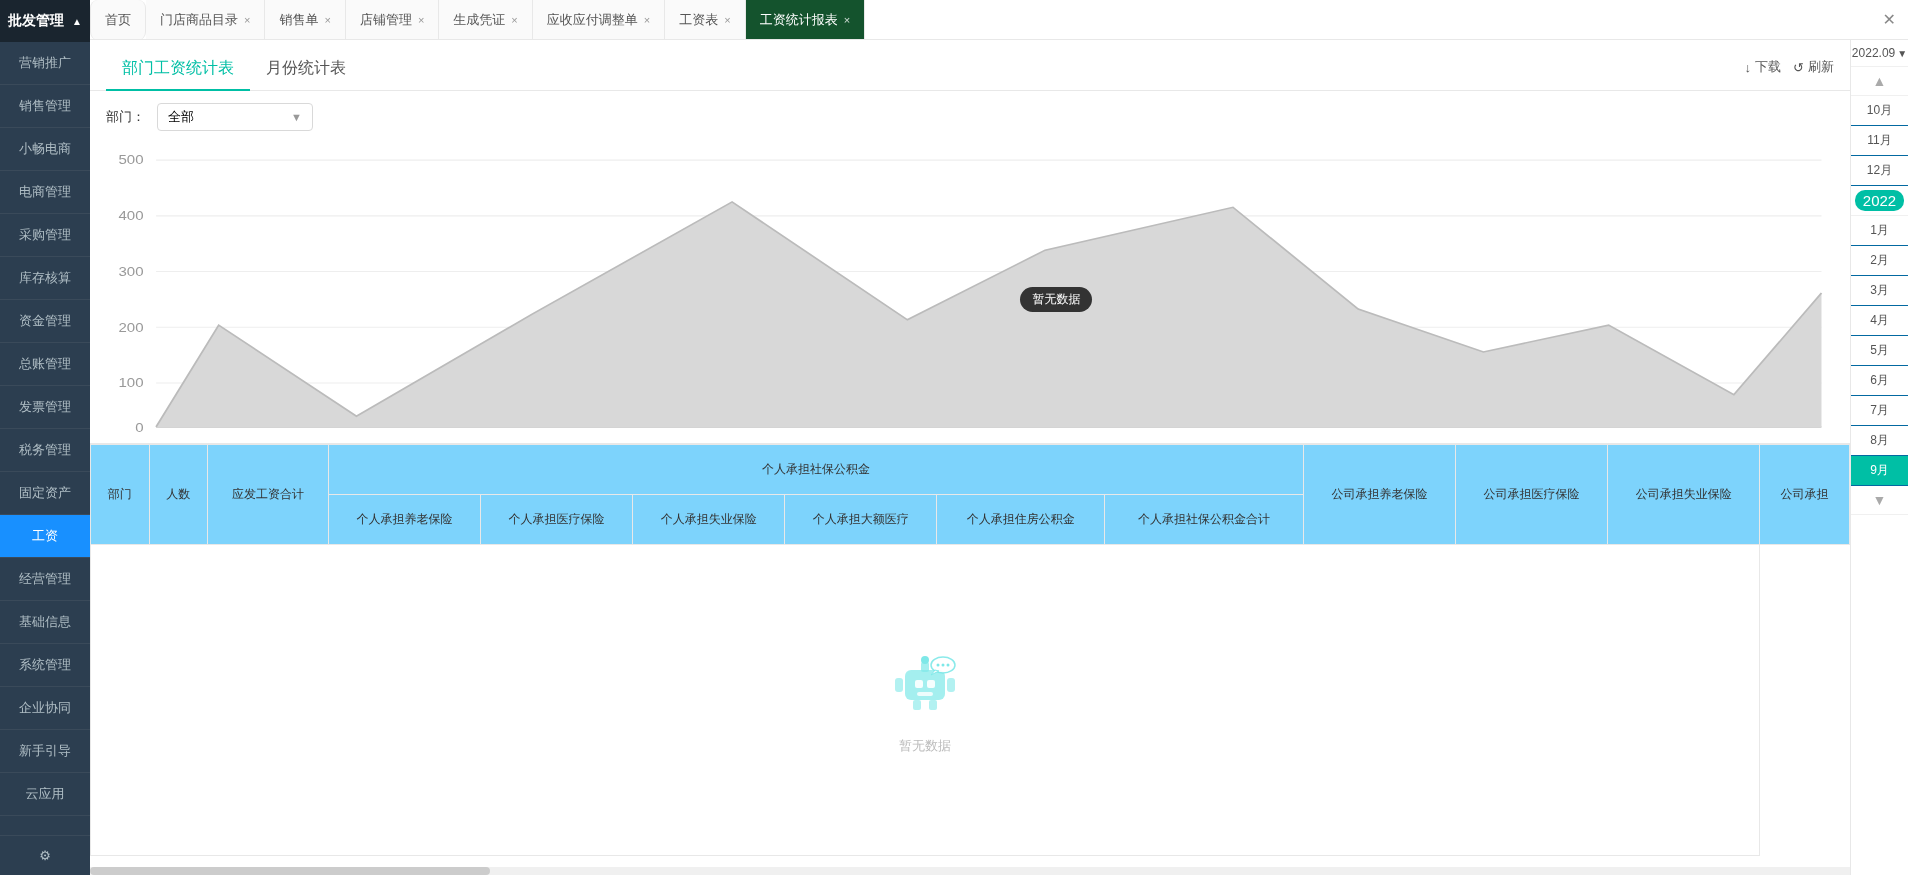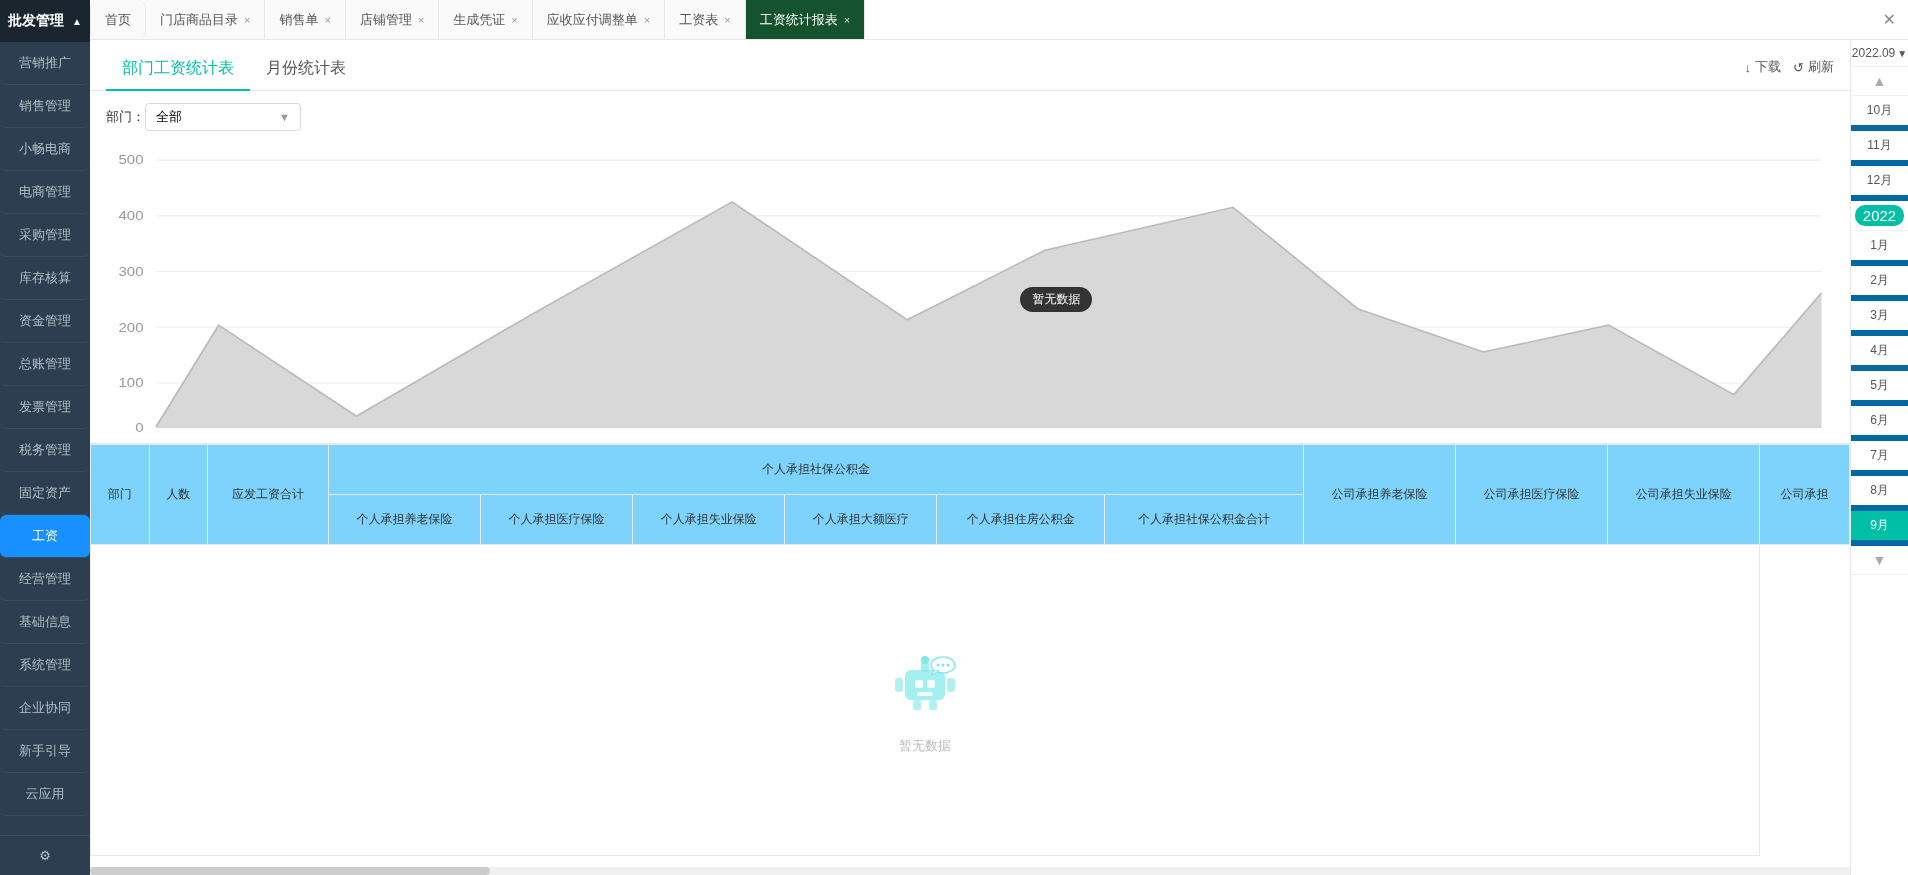--- a/index.html
+++ b/index.html
@@ -27,21 +27,20 @@
       cursor: pointer;
     }
     .sidebar-header .arrow { font-size: 10px; }
     .sidebar-item {
       padding: 12px 8px;
       text-align: center;
       cursor: pointer;
       font-size: 13px;
       color: #b0bec5;
       border-bottom: 1px solid #3a4a5a;
-      border-radius: 6px;
     }
     .sidebar-item.active { background: #1890ff; color: #fff; }
     .sidebar-footer {
       margin-top: auto;
       padding: 12px 8px;
       text-align: center;
       color: #b0bec5;
       cursor: pointer;
       border-top: 1px solid #3a4a5a;
     }
@@ -150,21 +149,21 @@
       cursor: pointer;
       color: #555;
       font-size: 13px;
     }
 
     
     .filter-bar {
       padding: 12px 16px;
       display: flex;
       align-items: center;
-      gap: 0;
+      gap: 12px;
       background: #fff;
       flex-shrink: 0;
     }
     .filter-label { font-size: 13px; color: #333; }
     .filter-select {
       display: flex;
       align-items: center;
       border: 1px solid #d9d9d9;
       border-radius: 4px;
       padding: 4px 10px;
@@ -266,21 +265,21 @@
       border-bottom: 1px solid #f0f0f0;
       cursor: pointer;
     }
     .date-month-item {
       width: 100%;
       text-align: center;
       padding: 6px 0;
       font-size: 12px;
       color: #555;
       cursor: pointer;
-      border-bottom: 6px solid #0369a1;
+      border-bottom: 1px solid #0369a1;
     }
     .date-month-item.active-month {
       background: #00bfa5;
       color: #fff;
       border-radius: 0;
     }
     .date-year-badge {
       background: #00bfa5;
       color: #fff;
       border-radius: 10px;

